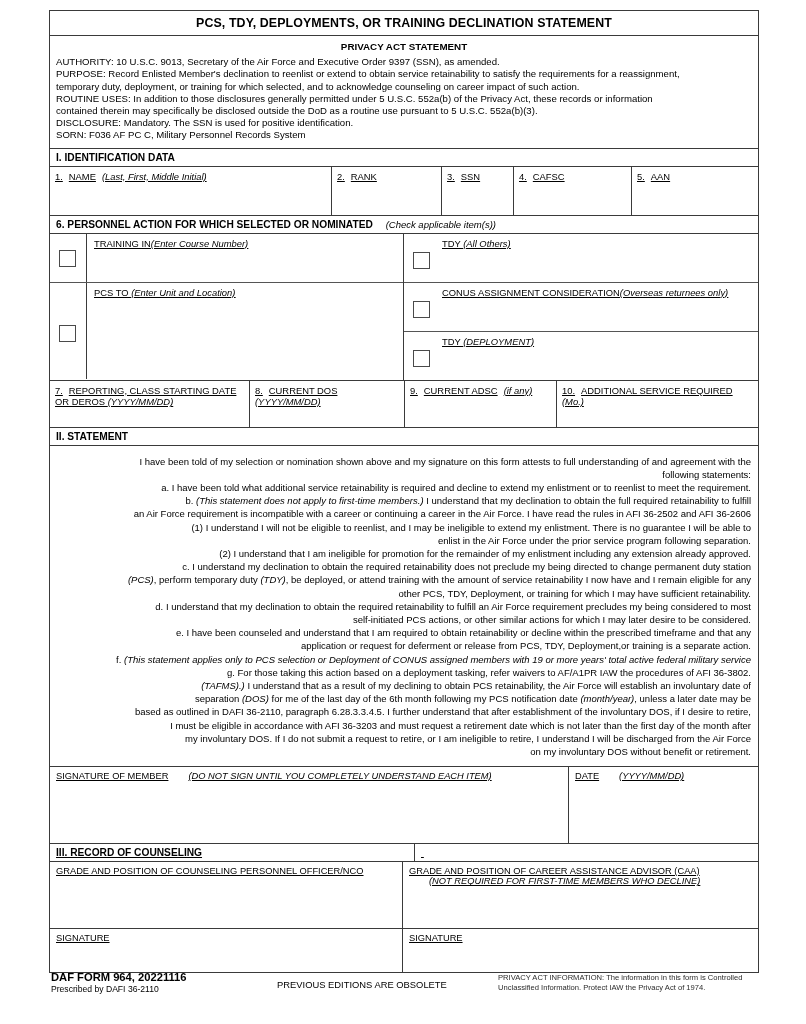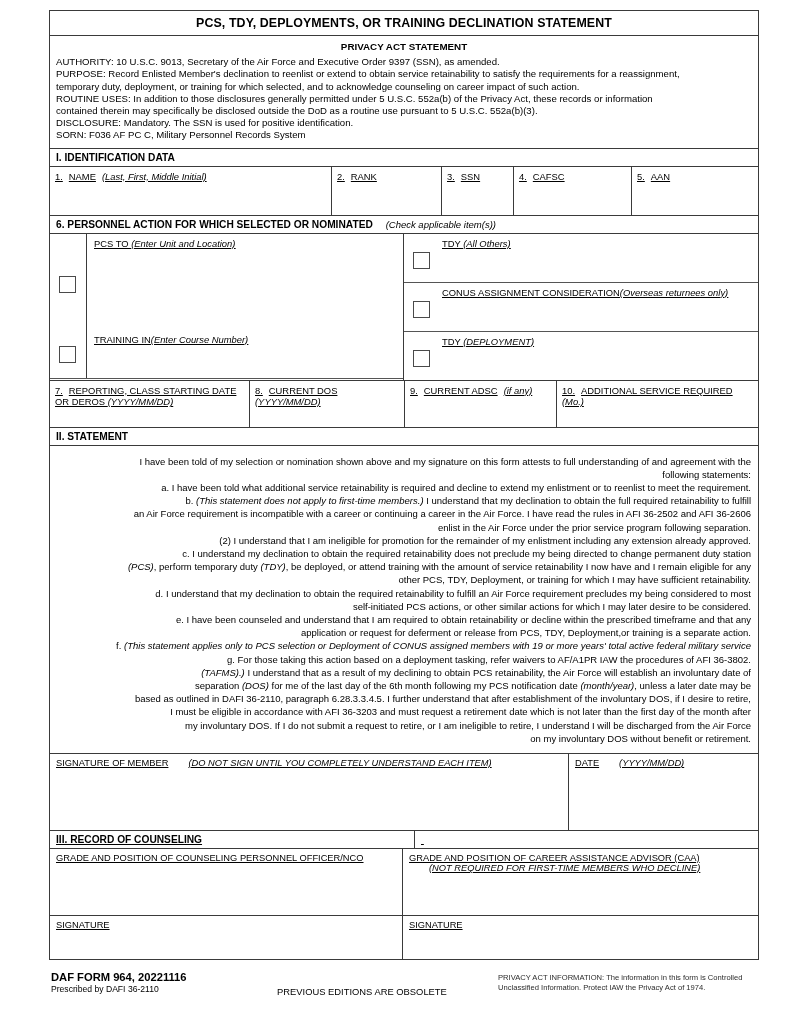--- a/index.html
+++ b/index.html
@@ -125,21 +125,21 @@
     left: 49px;
     top: 971px;
     width: 712px;
     height: 40px;
     font-size: 9px;
   }
   .f-left { position: absolute; left: 2px; top: 0; }
   .f-form { font-weight: bold; font-size: 11.2px; }
   .f-pres { font-size: 8.6px; margin-top: 1px; }
   .f-mid {
-    position: absolute; left: 228px; top: 15px;
+    position: absolute; left: 228px; top: 8px;
     font-size: 9.4px;
   }
   .f-right {
     position: absolute; left: 449px; top: 2px;
     font-size: 7.6px;
     line-height: 10px;
     width: 268px;
     color: #2b2b2b;
   }
 </style>
@@ -186,35 +186,35 @@
     <div class="sec-head bt bb">
       <span>6.</span>
       <span>PERSONNEL ACTION FOR WHICH SELECTED OR NOMINATED</span>
       <span class="note">(Check applicable item(s))</span>
     </div>
 
     <div class="row">
 
       <div style="width:353px" class="br">
 
+        <div class="row thin-b" style="height:48px">
+          <div class="cb-col br">
+            <div class="cbox" style="top:16px"></div>
+          </div>
+          <div class="opt-label" style="flex:1">
+            <span>TRAINING IN</span><span class="sp"></span><span class="it">(Enter Course Number)</span>
+          </div>
+        </div>
+
         <div class="row" style="height:96px">
           <div class="cb-col br">
             <div class="cbox" style="top:42px"></div>
           </div>
           <div class="opt-label" style="flex:1">
             <span>PCS TO </span><span class="it">(Enter Unit and Location)</span>
-          </div>
-        </div>
-
-        <div class="row thin-b" style="height:48px">
-          <div class="cb-col br">
-            <div class="cbox" style="top:16px"></div>
-          </div>
-          <div class="opt-label" style="flex:1">
-            <span>TRAINING IN</span><span class="sp"></span><span class="it">(Enter Course Number)</span>
           </div>
         </div>
 
       </div>
 
       <div style="flex:1">
 
         <div class="row thin-b" style="height:48px">
           <div class="cb-col">
             <div class="cbox" style="top:18px"></div>
@@ -262,20 +262,21 @@
     </div>
 
     <div class="sec-head bt bb">II. STATEMENT</div>
 
     <div class="stmt">
       <div>I have been told of my selection or nomination shown above and my signature on this form attests to full understanding of and agreement with the</div>
       <div>following statements:</div>
       <div>a. I have been told what additional service retainability is required and decline to extend my enlistment or to reenlist to meet the requirement.</div>
       <div><span>b. </span><span class="it">(This statement does not apply to first-time members.)</span><span> I understand that my declination to obtain the full required retainability to fulfill</span></div>
       <div>an Air Force requirement is incompatible with a career or continuing a career in the Air Force. I have read the rules in AFI 36-2502 and AFI 36-2606</div>
+      <div class="ind">(1) I understand I will not be eligible to reenlist, and I may be ineligible to extend my enlistment. There is no guarantee I will be able to</div>
       <div class="ind2">enlist in the Air Force under the prior service program following separation.</div>
       <div class="ind">(2) I understand that I am ineligible for promotion for the remainder of my enlistment including any extension already approved.</div>
       <div>c. I understand my declination to obtain the required retainability does not preclude my being directed to change permanent duty station</div>
       <div><span class="it">(PCS)</span><span>, perform temporary duty </span><span class="it">(TDY)</span><span>, be deployed, or attend training with the amount of service retainability I now have and I remain eligible for any</span></div>
       <div>other PCS, TDY, Deployment, or training for which I may have sufficient retainability.</div>
       <div>d. I understand that my declination to obtain the required retainability to fulfill an Air Force requirement precludes my being considered to most</div>
       <div>self-initiated PCS actions, or other similar actions for which I may later desire to be considered.</div>
       <div>e. I have been counseled and understand that I am required to obtain retainability or decline within the prescribed timeframe and that any</div>
       <div>application or request for deferment or release from PCS, TDY, Deployment,or training is a separate action.</div>
       <div><span>f. </span><span class="it">(This statement applies only to PCS selection or Deployment of CONUS assigned members with 19 or more years' total active federal military service</span></div>

